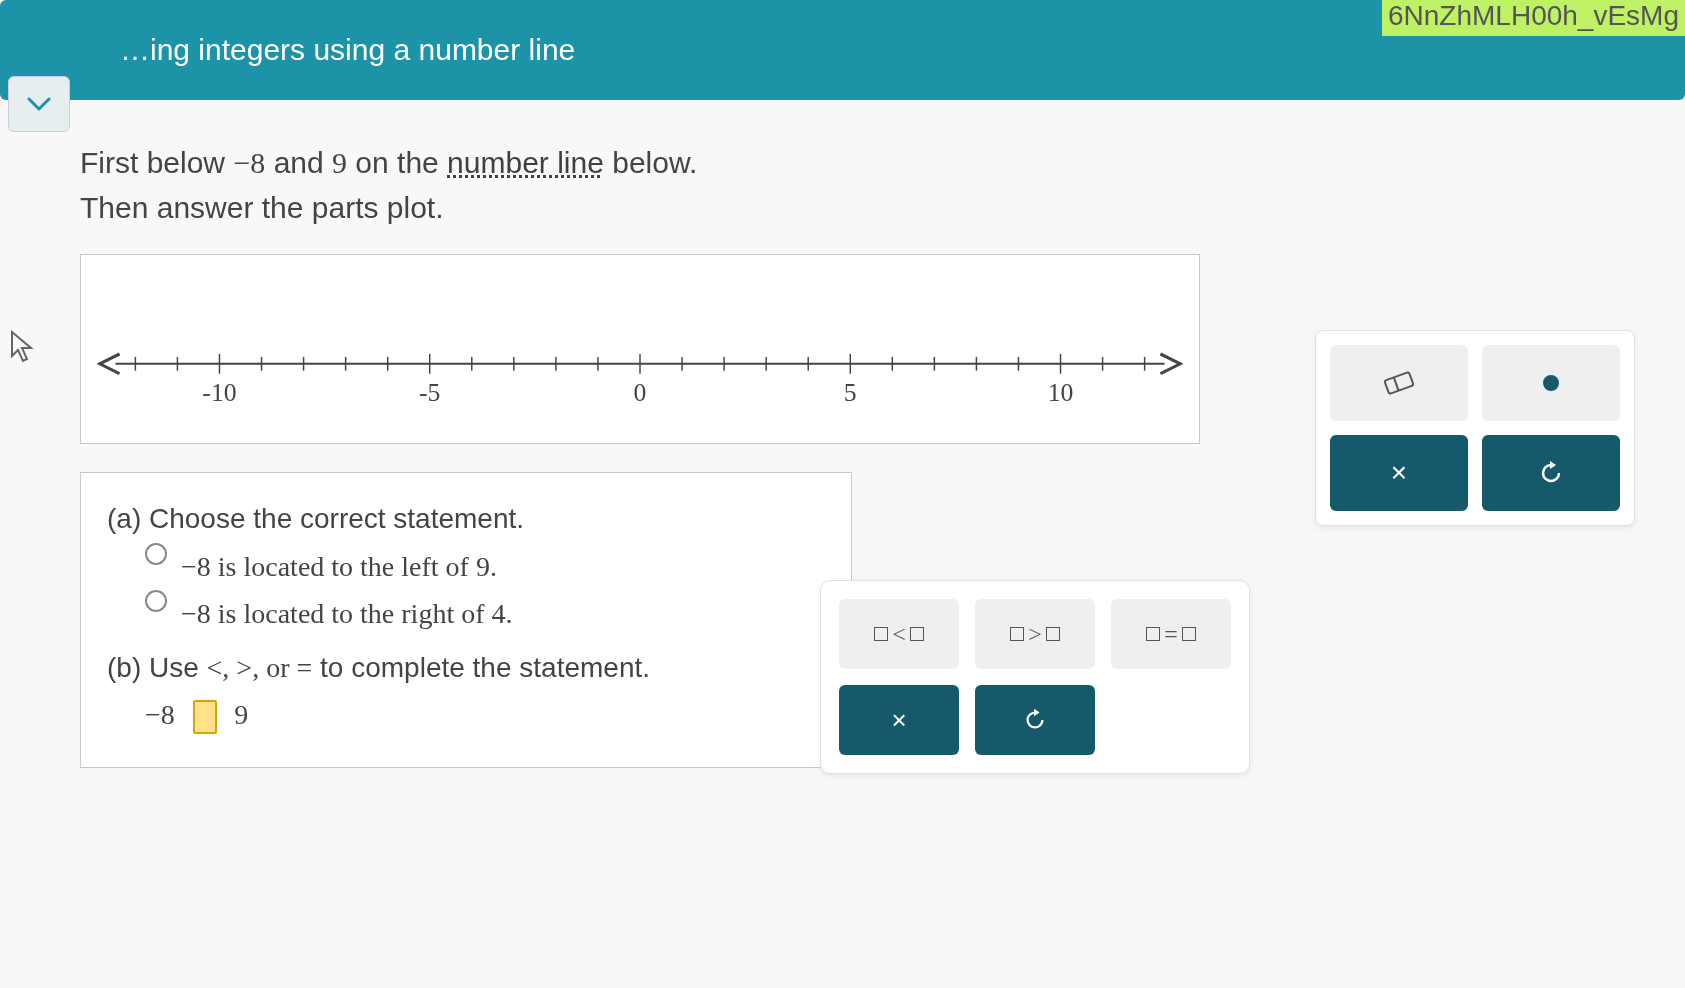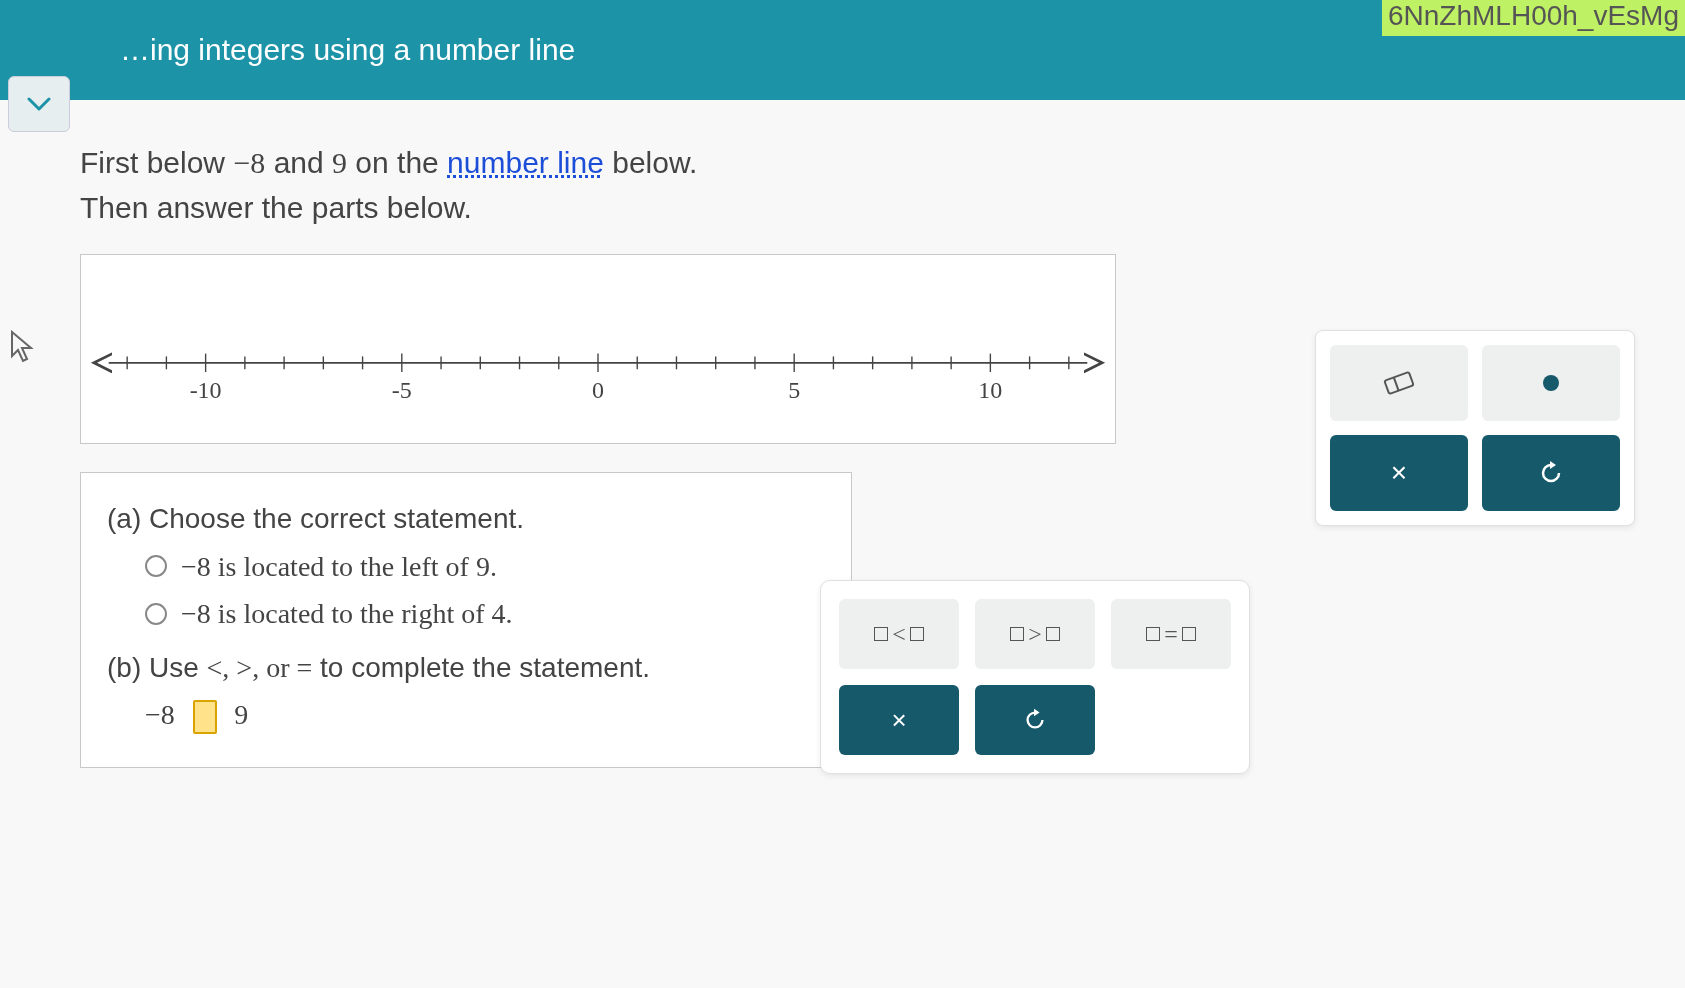--- a/index.html
+++ b/index.html
@@ -22,20 +22,21 @@
     padding: 0 6px 4px 6px;
   }
   .header-bar {
     background: #1d93a8;
     color: #fff;
     height: 100px;
     display: flex;
     align-items: center;
     padding-left: 120px;
     font-size: 30px;
+    border-radius: 6px;
   }
   .toggle-btn {
     position: absolute;
     top: 76px;
     left: 8px;
     width: 62px;
     height: 56px;
     background: #e6eef0;
     border: 1px solid #ccd;
     border-radius: 6px;
@@ -48,30 +49,30 @@
   }
   .content {
     padding: 40px 70px 20px 80px;
   }
   .prompt {
     font-size: 30px;
     color: #444;
     line-height: 1.5;
   }
   .glossary {
-    color: #1d4ed8;
+    color: #404040;
     text-decoration: underline dotted;
     cursor: pointer;
   }
 
   
   .numberline-wrap {
     border: 1px solid #c8c8c8;
     margin-top: 24px;
-    width: 1036px;
+    width: 1120px;
     height: 190px;
     position: relative;
     background: #fff;
   }
   .nl-svg { width: 100%; height: 100%; }
 
   
   .cursor-icon {
     position: absolute;
     top: 330px;
@@ -114,21 +115,20 @@
     margin-top: 28px;
     width: 772px;
     padding: 22px 26px 28px 26px;
     font-size: 28px;
     line-height: 1.7;
     color: #444;
   }
   .part-label { display: inline; }
   .opt-row {
     display: flex;
-    align-items: center;
     gap: 14px;
     padding-left: 38px;
   }
   .radio {
     width: 22px; height: 22px;
     border: 2px solid #888;
     border-radius: 50%;
     background: #fff;
     cursor: pointer;
     flex-shrink: 0;
@@ -186,21 +186,21 @@
 
 <div class="toggle-btn">
   <svg width="24" height="16" viewBox="0 0 24 16">
     <polyline points="2,3 12,13 22,3" fill="none" stroke="#1d93a8" stroke-width="3" stroke-linecap="round" stroke-linejoin="round"></polyline>
   </svg>
 </div>
 
 <div class="content">
   <p class="prompt">
     <span>First below </span><span class="serif">−8</span><span> and </span><span class="serif">9</span><span> on the </span><span class="glossary">number line</span><span> below.</span><br>
-    <span>Then answer the parts below.</span>
+    <span>Then answer the parts plot.</span>
   </p>
 
   <div class="numberline-wrap">
     <svg class="nl-svg" viewBox="0 0 1120 190">
       <defs>
         <marker id="arrL" markerWidth="12" markerHeight="12" refX="10" refY="6" orient="auto">
           <path d="M12,1 L2,6 L12,11" fill="none" stroke="#444" stroke-width="1.5"></path>
         </marker>
         <marker id="arrR" markerWidth="12" markerHeight="12" refX="2" refY="6" orient="auto">
           <path d="M0,1 L10,6 L0,11" fill="none" stroke="#444" stroke-width="1.5"></path>

